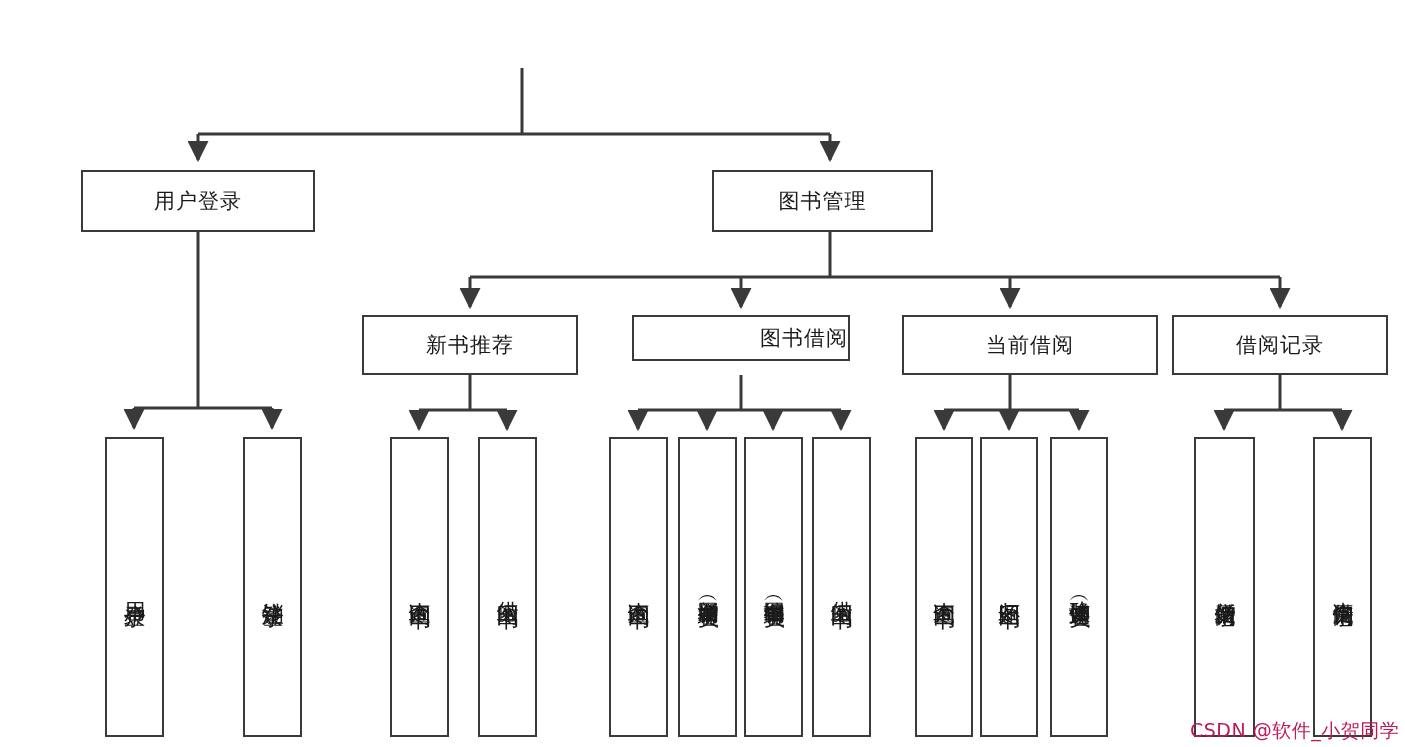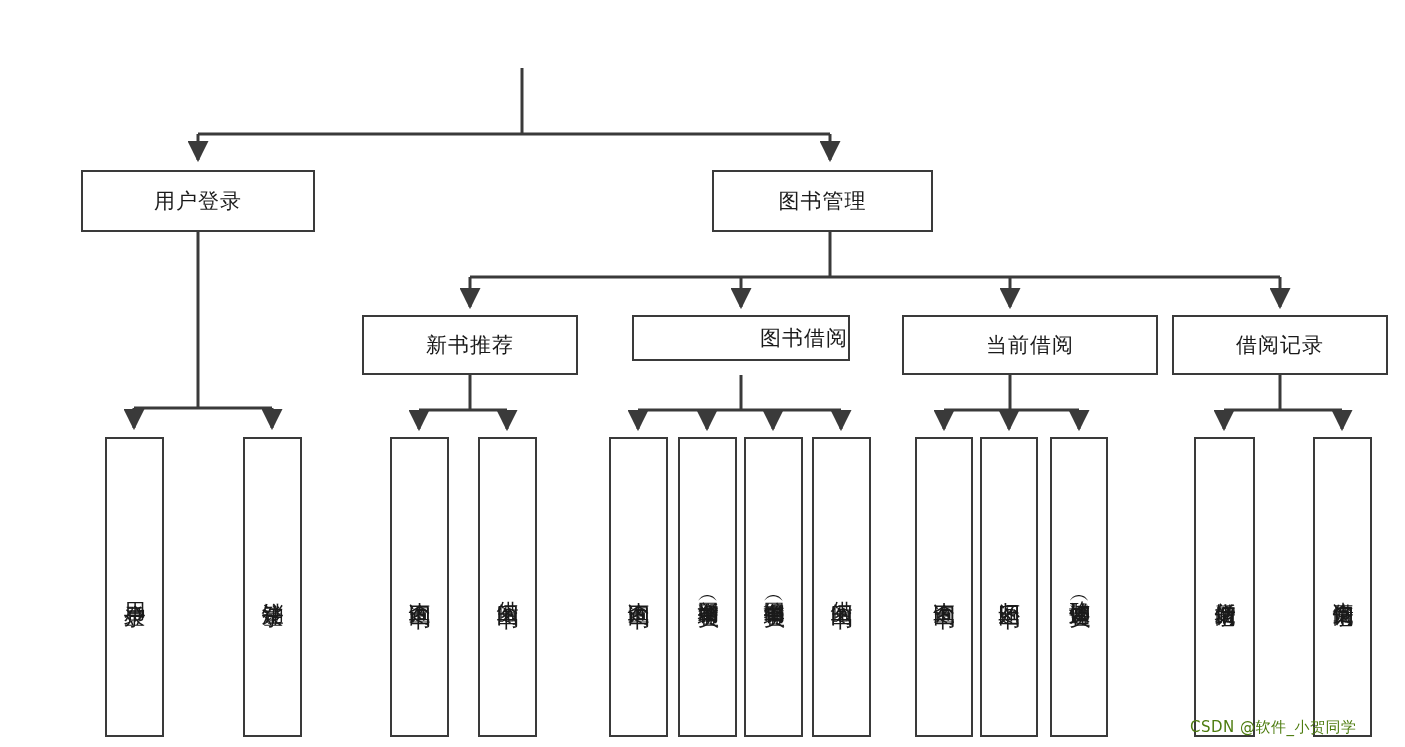--- a/index.html
+++ b/index.html
@@ -64,22 +64,22 @@
     letter-spacing: 2px;
     white-space: nowrap;
     max-height: 272px;
   }
   .v-node.tall .label {
     font-size: 21px;
     letter-spacing: 1px;
   }
   .watermark {
     position: absolute;
-    font-size: 15px;
-    color: #4d7c0f;
+    font-size: 19px;
+    color: #be185d;
     white-space: nowrap;
     letter-spacing: 0.5px;
   }
 </style>
 </head>
 <body>
 
 <div id="canvas">
 
   <svg id="edges" viewBox="0 0 1405 747" width="1405" height="747" aria-hidden="true">

